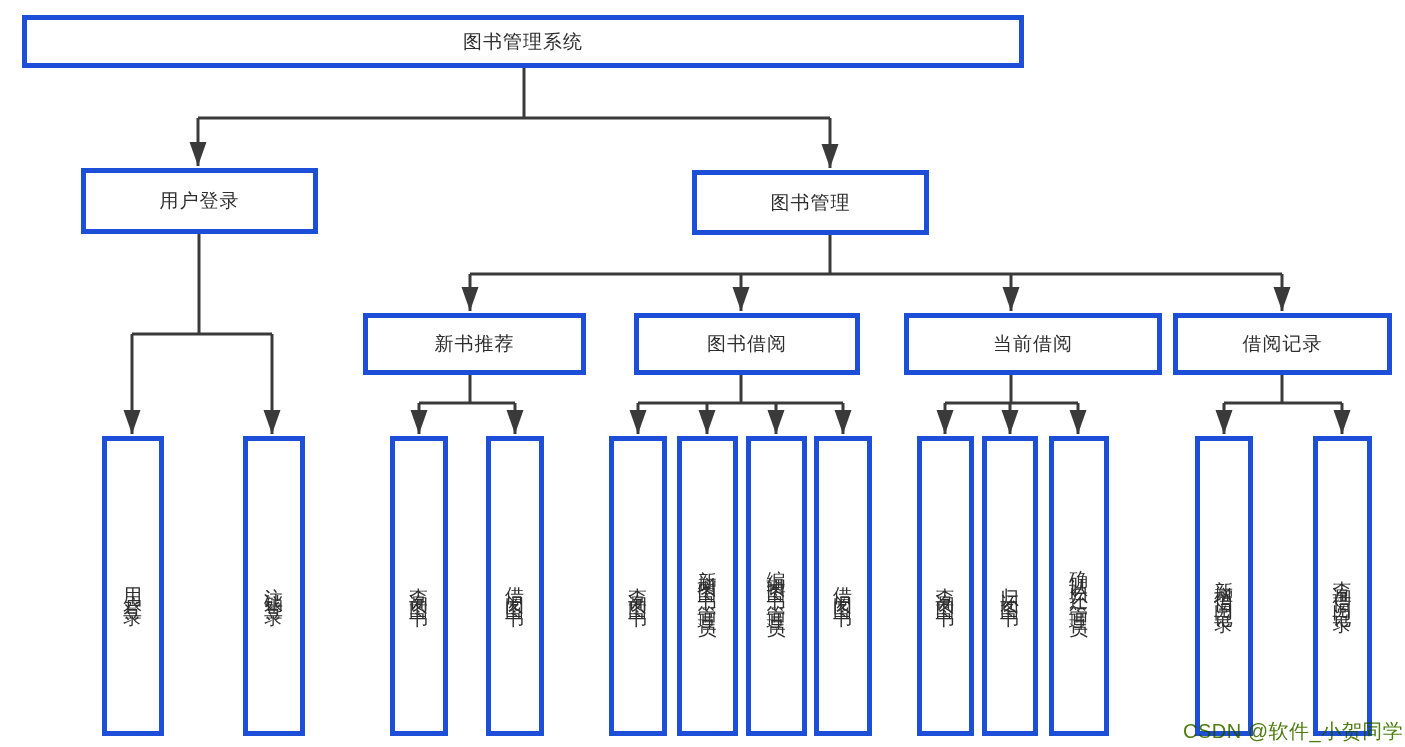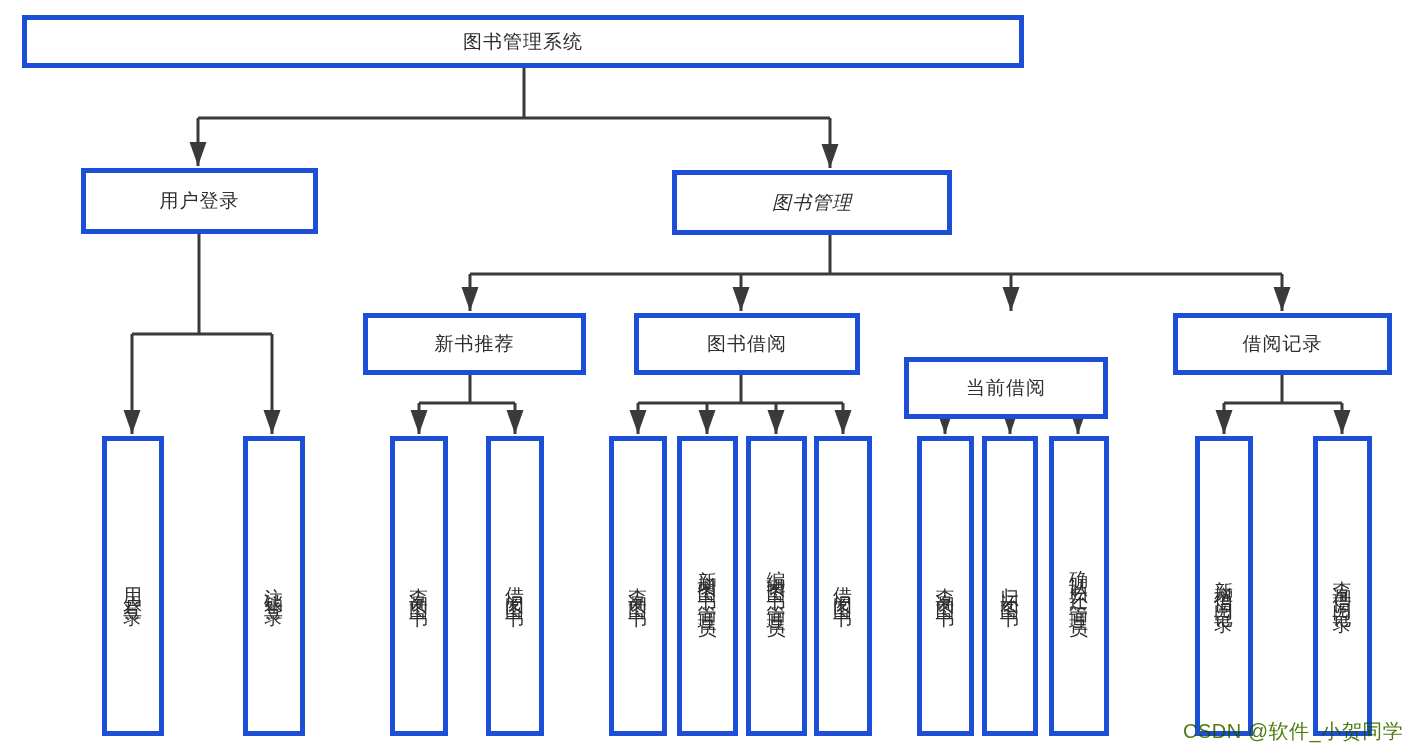--- a/index.html
+++ b/index.html
@@ -39,24 +39,24 @@
   .vnode {
     writing-mode: vertical-rl;
     text-orientation: upright;
     letter-spacing: 7px;
     line-height: 1;
     text-align: center;
   }
   
   .n-root            { left: 22px;   top: 15px;  width: 1002px; height: 53px; }
   .n-user-login      { left: 81px;   top: 168px; width: 237px;  height: 66px; }
-  .n-book-mgmt       { left: 672px;  top: 170px; width: 280px;  height: 65px; font-style: italic; }
+  .n-book-mgmt       { left: 692px;  top: 170px; width: 237px;  height: 65px; }
   .n-new-book        { left: 363px;  top: 313px; width: 223px;  height: 62px; }
   .n-book-borrow     { left: 634px;  top: 313px; width: 226px;  height: 62px; }
-  .n-cur-borrow      { left: 904px;  top: 313px; width: 204px;  height: 62px; margin-top: 44px; }
+  .n-cur-borrow      { left: 904px;  top: 313px; width: 258px;  height: 62px; }
   .n-borrow-rec      { left: 1173px; top: 313px; width: 219px;  height: 62px; }
   .l-user-login      { left: 102px;  top: 436px; width: 62px;  height: 300px; }
   .l-logout          { left: 243px;  top: 436px; width: 62px;  height: 300px; }
   .l-query-1         { left: 390px;  top: 436px; width: 58px;  height: 300px; }
   .l-borrow-1        { left: 486px;  top: 436px; width: 58px;  height: 300px; }
   .l-query-2         { left: 609px;  top: 436px; width: 58px;  height: 300px; }
   .l-add-book        { left: 677px;  top: 436px; width: 61px;  height: 300px; }
   .l-edit-book       { left: 746px;  top: 436px; width: 61px;  height: 300px; }
   .l-borrow-2        { left: 814px;  top: 436px; width: 58px;  height: 300px; }
   .l-query-3         { left: 917px;  top: 436px; width: 57px;  height: 300px; }

